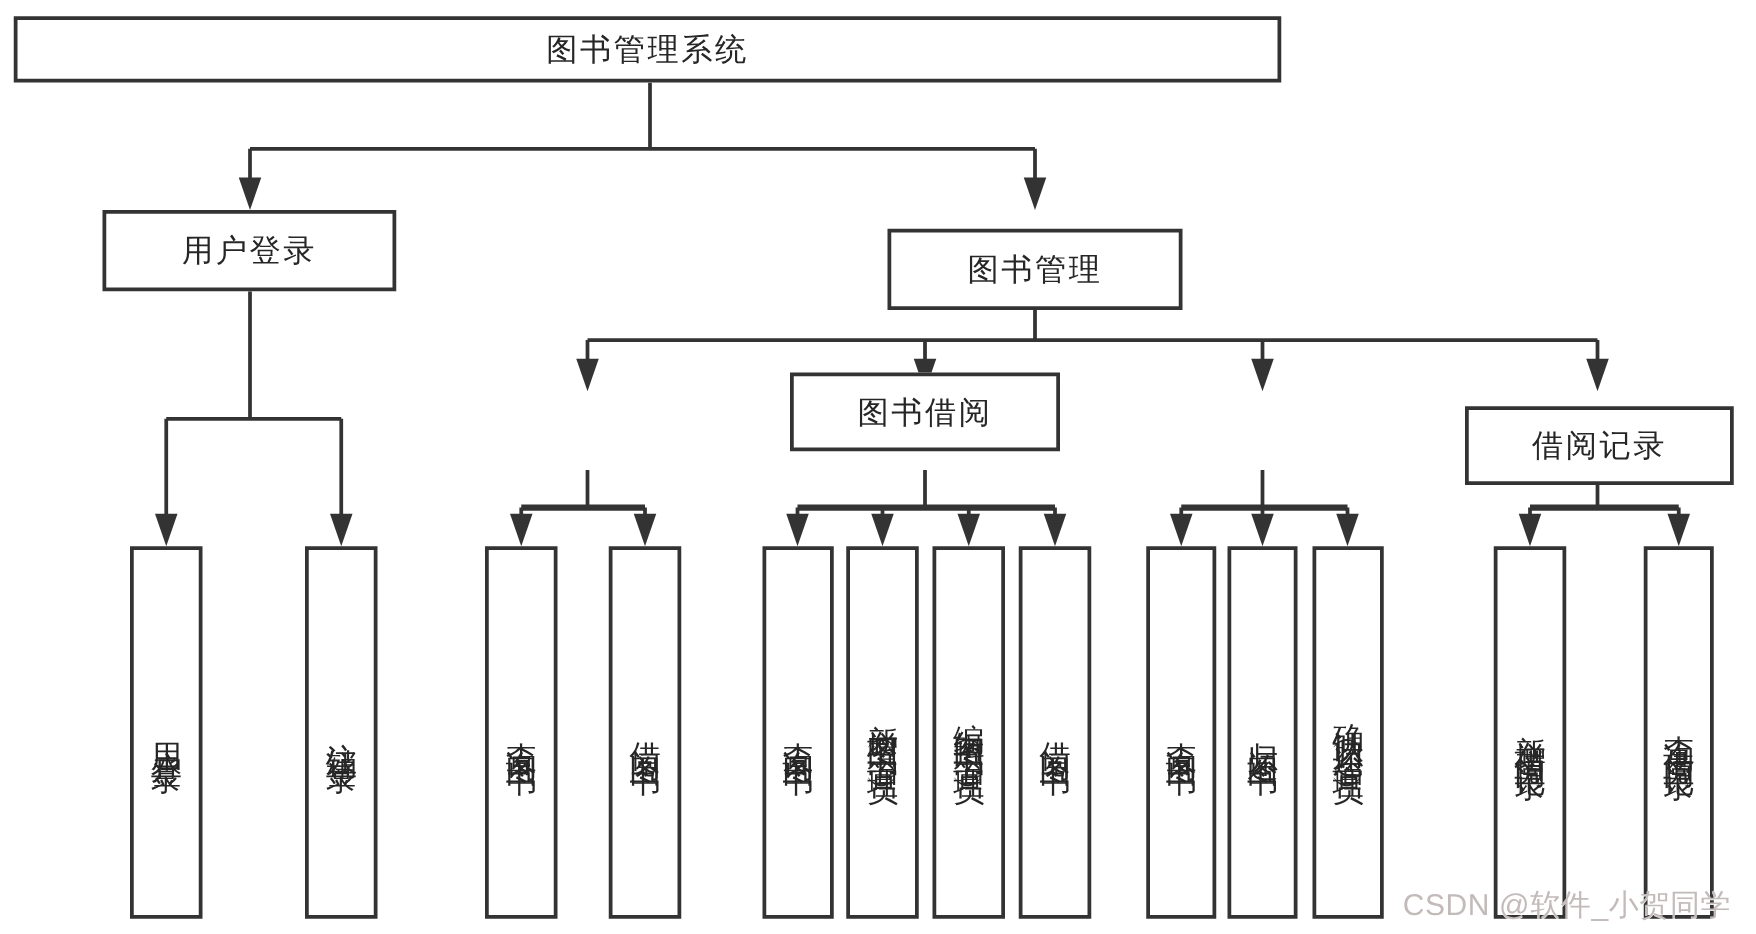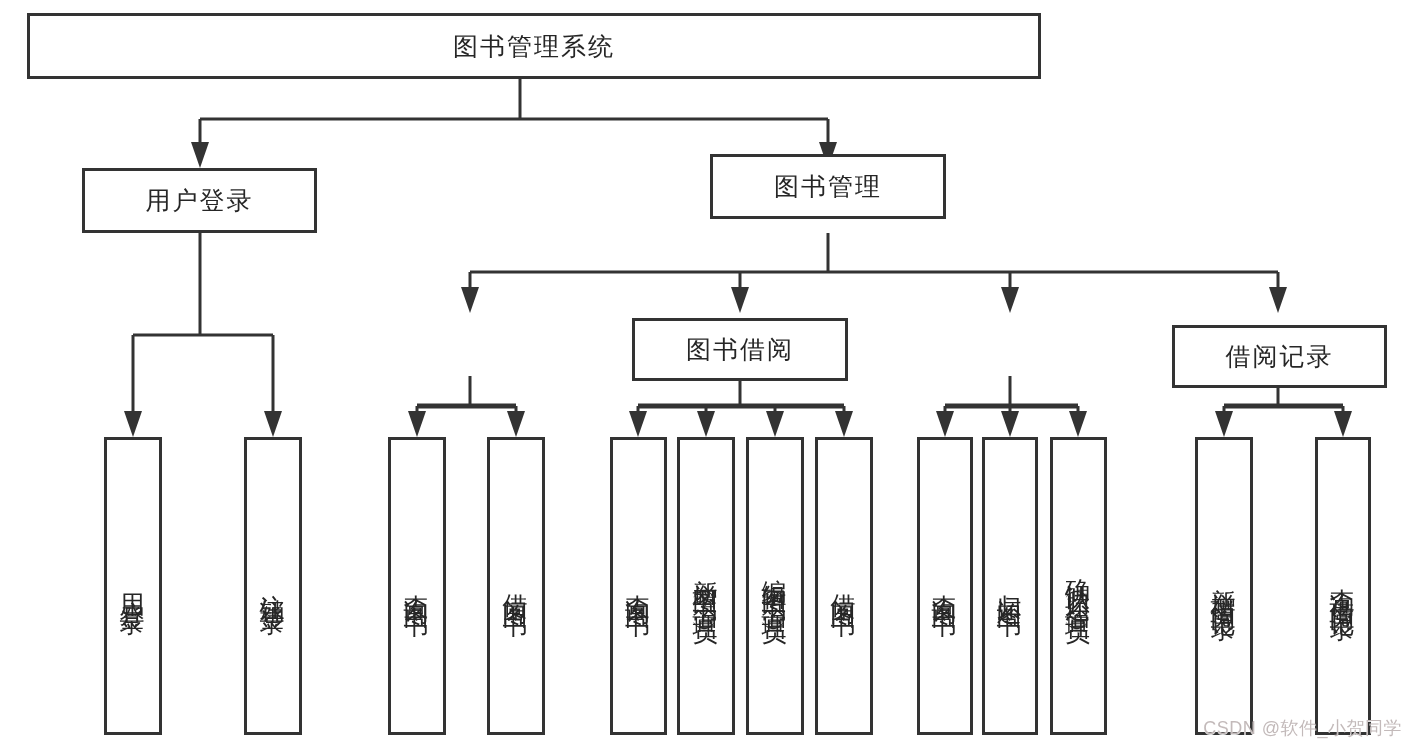--- a/index.html
+++ b/index.html
@@ -29,23 +29,23 @@
   }
   .vbox {
     writing-mode: vertical-rl;
     text-orientation: mixed;
     font-size: 25px;
     letter-spacing: 6px;
     white-space: normal;
   }
   .watermark {
     position: absolute;
-    right: 3px;
+    right: 20px;
     bottom: 7px;
-    font-size: 18px;
+    font-size: 24px;
     letter-spacing: 0.5px;
     color: var(--wm-color, #c3baba);
     text-shadow: 0 1px 0 rgba(255,255,255,0.85);
     font-family: "Liberation Sans", "DejaVu Sans", sans-serif;
   }
 </style>
 </head>
 <body>
 
 <div class="canvas">
@@ -98,26 +98,26 @@
       <line x1="1010" y1="406" x2="1010" y2="417" stroke-width="3"></line>
       <polygon points="1001,411 1019,411 1010,437"></polygon>
       <line x1="1078" y1="406" x2="1078" y2="417" stroke-width="3"></line>
       <polygon points="1069,411 1087,411 1078,437"></polygon>
       <line x1="1224" y1="406" x2="1224" y2="417" stroke-width="3"></line>
       <polygon points="1215,411 1233,411 1224,437"></polygon>
       <line x1="1343" y1="406" x2="1343" y2="417" stroke-width="3"></line>
       <polygon points="1334,411 1352,411 1343,437"></polygon>
     </svg>
 
-  <div class="box" style="left:11px; top:13px; width:1014px; height:66px;margin-left:16px;">图书管理系统</div>
+  <div class="box" style="left:11px; top:13px; width:1014px; height:53px;">图书管理系统</div>
 
   <div class="box" style="left:82px; top:168px; width:235px; height:65px;">用户登录</div>
-  <div class="box" style="left:710px; top:154px; width:236px; height:65px;">图书管理</div>
+  <div class="box" style="left:710px; top:183px; width:236px; height:65px;">图书管理</div>
 
-  <div class="box" style="left:632px; top:318px; width:216px; height:63px;">图书借阅</div>
+  <div class="box" style="left:632px; top:298px; width:216px; height:63px;">图书借阅</div>
   <div class="box" style="left:1172px; top:313px; width:215px; height:63px;margin-top:12px;">借阅记录</div>
 
   <div class="box vbox" style="left:104px; top:437px; width:58px; height:298px;">用户登录</div>
   <div class="box vbox" style="left:244px; top:437px; width:58px; height:298px;">注销登录</div>
 
   <div class="box vbox" style="left:388px; top:437px; width:58px; height:298px;">查询图书</div>
   <div class="box vbox" style="left:487px; top:437px; width:58px; height:298px;">借阅图书</div>
 
   <div class="box vbox" style="left:610px; top:437px; width:57px; height:298px;">查询图书</div>
   <div class="box vbox" style="left:677px; top:437px; width:58px; height:298px;">新增图书（管理员）</div>

